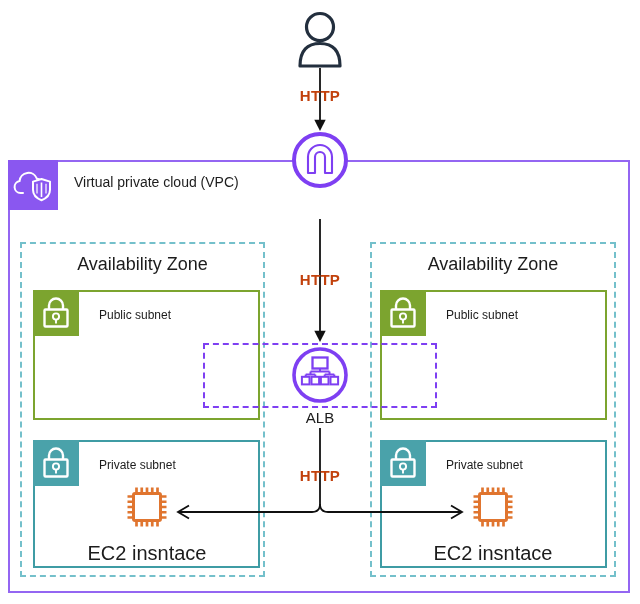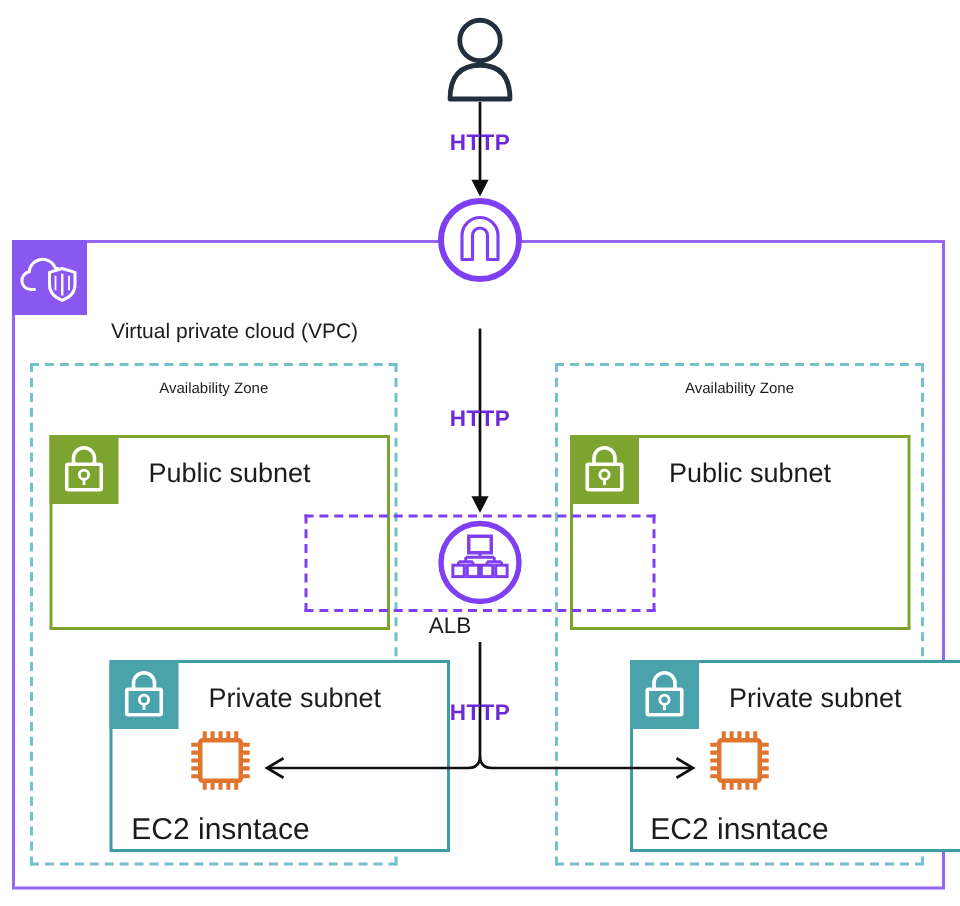--- a/index.html
+++ b/index.html
@@ -3,55 +3,55 @@
 <meta charset="utf-8">
 <style>
   html,body{margin:0;padding:0;background:#fff;}
   #canvas{
     position:relative;width:640px;height:604px;background:#fff;overflow:hidden;
     font-family:"Liberation Sans", sans-serif;color:var(--text);
   }
   .abs{position:absolute;}
   .centered{transform:translateX(-50%);white-space:nowrap;}
   .label{font-size:14px;color:var(--text);}
-  .http{font-size:15px;font-weight:bold;color:#6d28d9;letter-spacing:0.3px;z-index:7;}
+  .http{font-size:15px;font-weight:bold;color:#c2410c;letter-spacing:0.3px;z-index:7;}
   .node-label{font-size:15px;color:var(--text);z-index:6;}
   .ec2-label{font-size:20px;color:var(--text);z-index:6;}
 
   
   .vpc-box{left:8px;top:160px;width:622px;height:433px;border:2px solid var(--purple-light);box-sizing:border-box;z-index:1;}
   .vpc-icon{left:8px;top:160px;width:50px;height:50px;background:var(--purple-fill);z-index:4;}
-  .vpc-label{left:74px;top:174px;z-index:4;margin-top:38px;}
+  .vpc-label{left:74px;top:174px;z-index:4;}
 
   
   .az{border:2px dashed var(--teal-dash);box-sizing:border-box;z-index:2;background:transparent;}
   .az-left{left:20px;top:242px;width:245px;height:335px;}
   .az-right{left:370px;top:242px;width:246px;height:335px;}
-  .az-label{top:10px;left:50%;font-size:10px;}
+  .az-label{top:10px;left:50%;font-size:18px;}
 
   
   .subnet{box-sizing:border-box;z-index:3;background:#fff;}
   .subnet.public{border:2px solid var(--green);}
-  .subnet.private{border:2px solid var(--teal-border);margin-left:40px;}
+  .subnet.private{border:2px solid var(--teal-border);}
   .sn-pub-left{left:33px;top:290px;width:227px;height:130px;}
   .sn-pub-right{left:380px;top:290px;width:227px;height:130px;}
   .sn-priv-left{left:33px;top:440px;width:227px;height:128px;}
   .sn-priv-right{left:380px;top:440px;width:227px;height:128px;}
   .subnet-icon{position:absolute;left:-2px;top:-2px;width:46px;height:46px;}
   .subnet-icon.green{background:var(--green);}
   .subnet-icon.teal{background:var(--teal);}
-  .subnet-label{position:absolute;left:64px;top:0;height:46px;display:flex;align-items:center;font-size:18px;text-align:right;}
+  .subnet-label{position:absolute;left:64px;top:0;height:46px;display:flex;align-items:center;font-size:12px;text-align:right;}
 
   
   .alb-dashed{left:203px;top:343px;width:234px;height:65px;border:2px dashed var(--purple);box-sizing:border-box;z-index:4;background:transparent;}
   .circle-node{width:60px;height:60px;z-index:5;}
   .igw-node{left:290px;top:130px;}
   .alb-node{left:290px;top:345px;}
   .igw-label{left:320px;top:198px;}
-  .alb-label{left:300px;top:409px;}
+  .alb-label{left:320px;top:409px;}
 
   
   .ec2-chip{width:56px;height:56px;z-index:5;}
   .chip-left{left:119px;top:479px;}
   .chip-right{left:465px;top:479px;}
 
   
   .user-node{left:296px;top:4px;width:48px;height:64px;z-index:5;}
 
   

